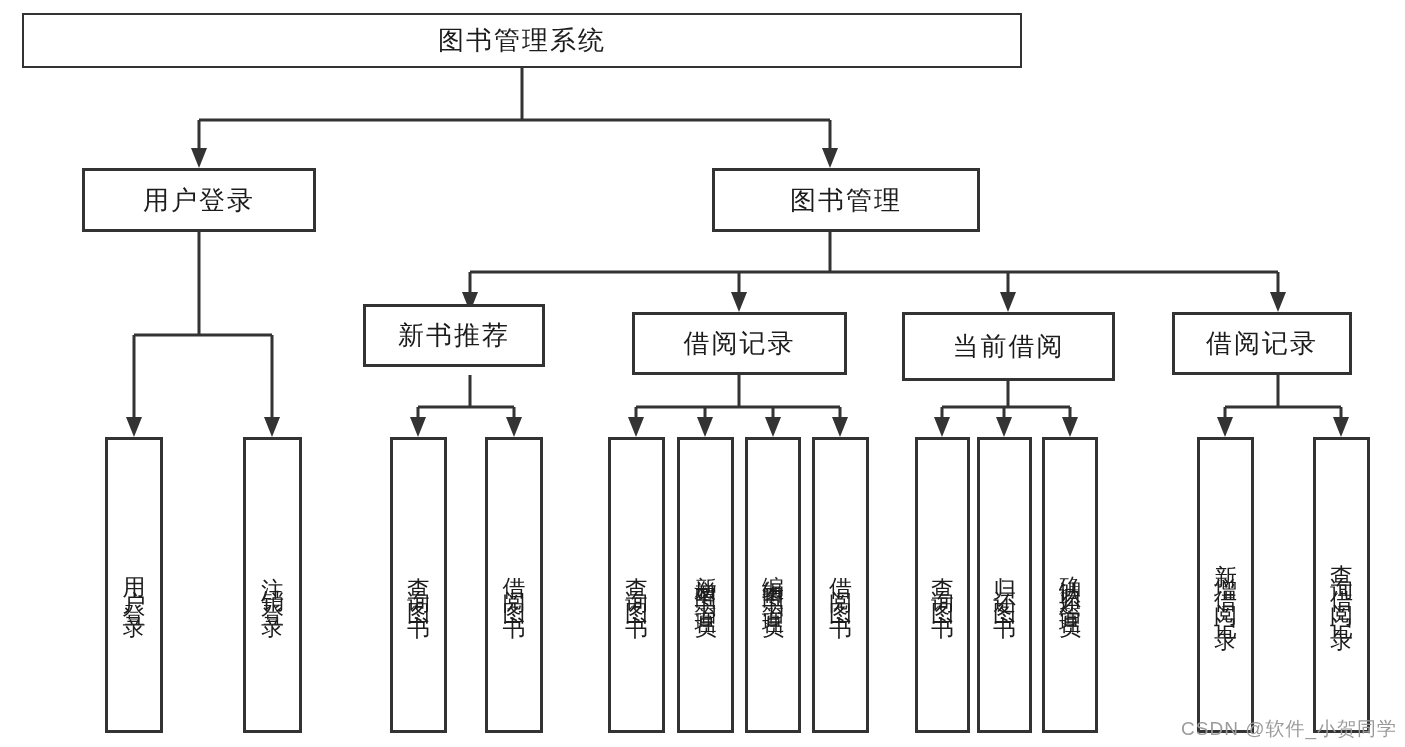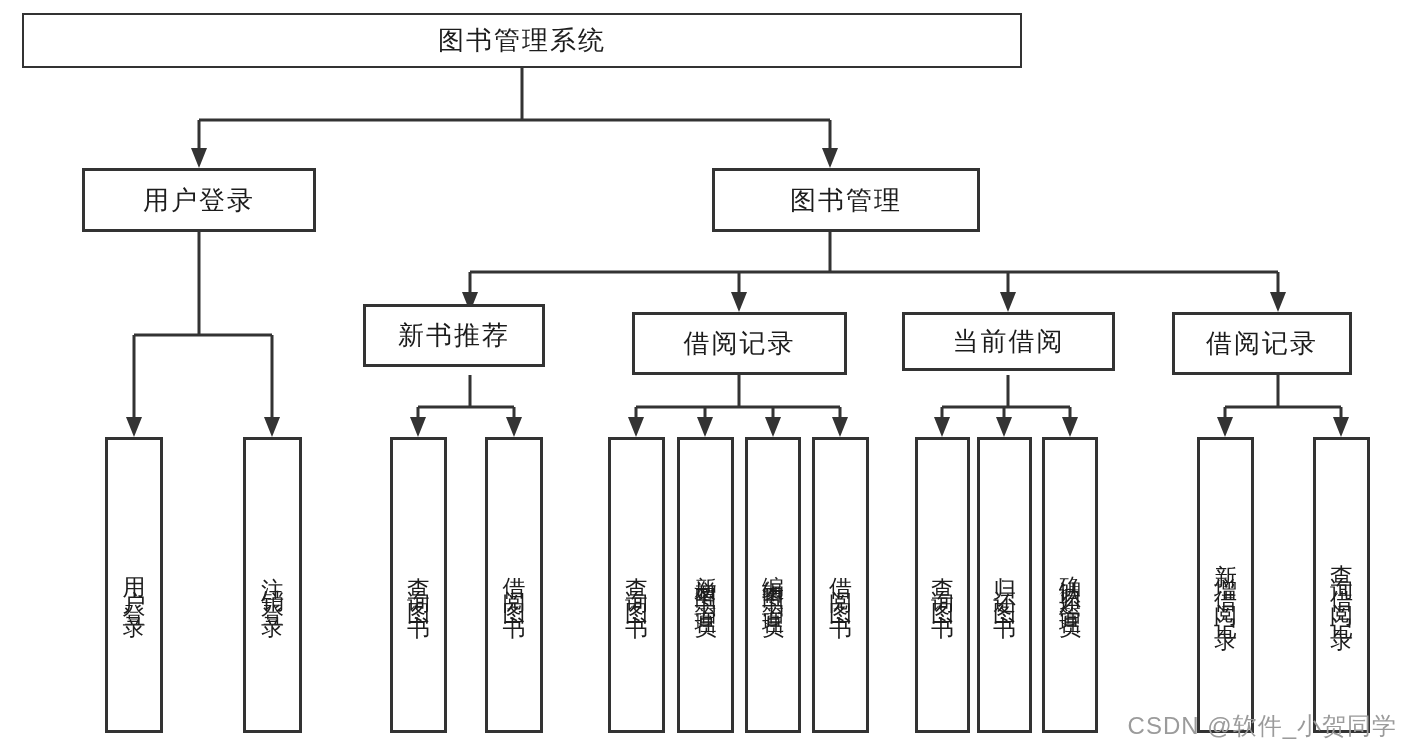--- a/index.html
+++ b/index.html
@@ -39,21 +39,21 @@
     letter-spacing:13px;
     line-height:1;
   }
   .vbox.tight{
     font-size:22px;
     letter-spacing:6px;
   }
   .watermark{
     position:absolute;
     right:8px;bottom:5px;
-    font-size:24px;
+    font-size:19px;
     color:var(--wm);
     letter-spacing:1px;
     z-index:3;
     white-space:nowrap;
     margin-left:26px;
   }
 </style>
 </head>
 <body>
 
@@ -109,21 +109,21 @@
   <div class="node hbox" style="left:712px;top:168px;width:268px;height:64px">
     <span>图书管理</span>
   </div>
 
   <div class="node hbox" style="left:363px;top:304px;width:182px;height:63px">
     <span>新书推荐</span>
   </div>
   <div class="node hbox" style="left:632px;top:312px;width:215px;height:63px">
     <span>借阅记录</span>
   </div>
-  <div class="node hbox" style="left:902px;top:312px;width:213px;height:59px">
+  <div class="node hbox" style="left:902px;top:312px;width:213px;height:69px">
     <span>当前借阅</span>
   </div>
   <div class="node hbox" style="left:1172px;top:312px;width:180px;height:63px">
     <span>借阅记录</span>
   </div>
 
   <div class="node vbox" style="left:105px;top:437px;width:58px;height:296px">
     <span>用户登录</span>
   </div>
   <div class="node vbox" style="left:243px;top:437px;width:59px;height:296px">

